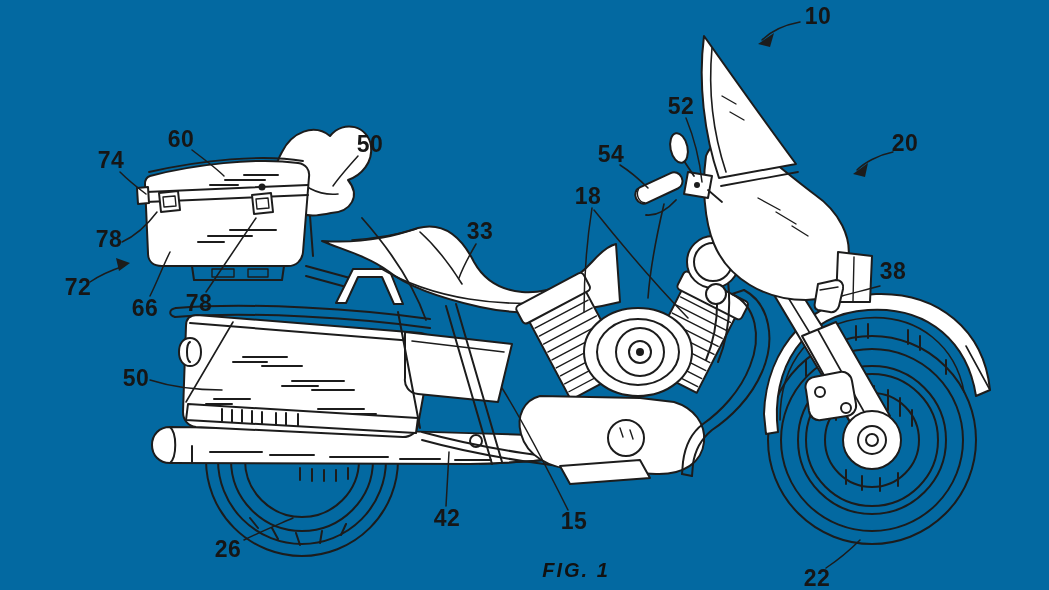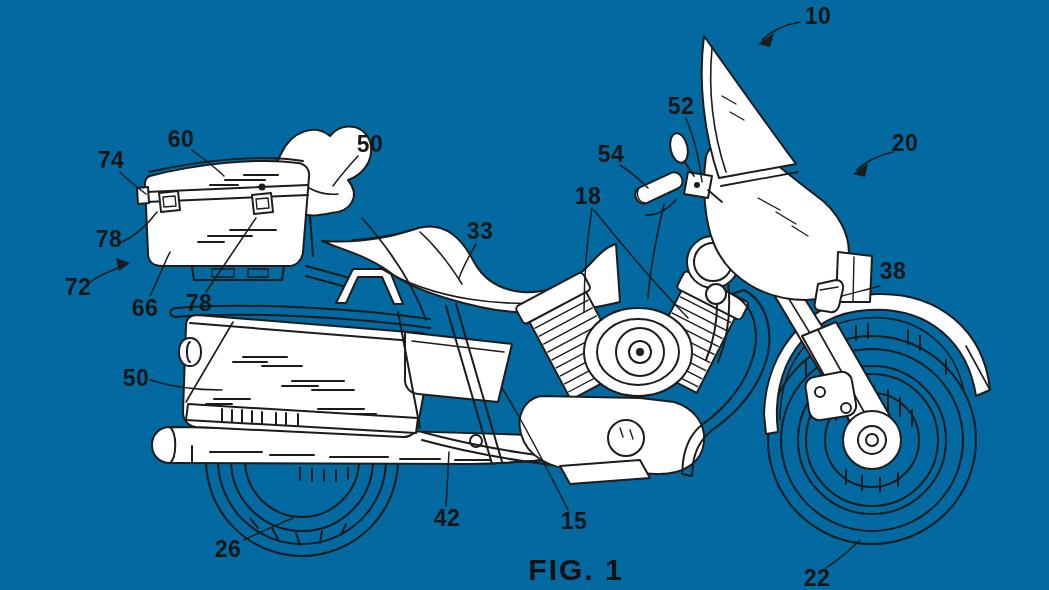--- a/index.html
+++ b/index.html
@@ -3,22 +3,22 @@
 <meta charset="utf-8">
 <style>
   html,body{margin:0;padding:0;background:#ffffff;}
   .stage{position:relative;width:1049px;height:590px;background:#0369a1;overflow:hidden;
          font-family:"Liberation Sans",sans-serif;}
   .stage svg{position:absolute;left:0;top:0;}
   .ref{position:absolute;transform:translate(-50%,-50%);
        font-family:"Liberation Sans",sans-serif;font-weight:700;font-size:23px;
        color:#161616;letter-spacing:.5px;white-space:nowrap;user-select:none;}
   .caption{position:absolute;transform:translate(-50%,-50%);
-       font-family:"Liberation Sans",sans-serif;font-weight:700;
-       font-size:30px;color:#111;letter-spacing:2px;white-space:nowrap;}
+       font-family:"Liberation Sans",sans-serif;font-style:italic;font-weight:700;
+       font-size:20px;color:#111;letter-spacing:2px;white-space:nowrap;}
 </style>
 </head>
 <body>
 
 <div class="stage">
 
 <svg width="1049" height="590" viewBox="0 0 1049 590">
   <g fill="none" stroke="#1c1c1c" stroke-width="2" stroke-linecap="round" stroke-linejoin="round">
 
     <g>

